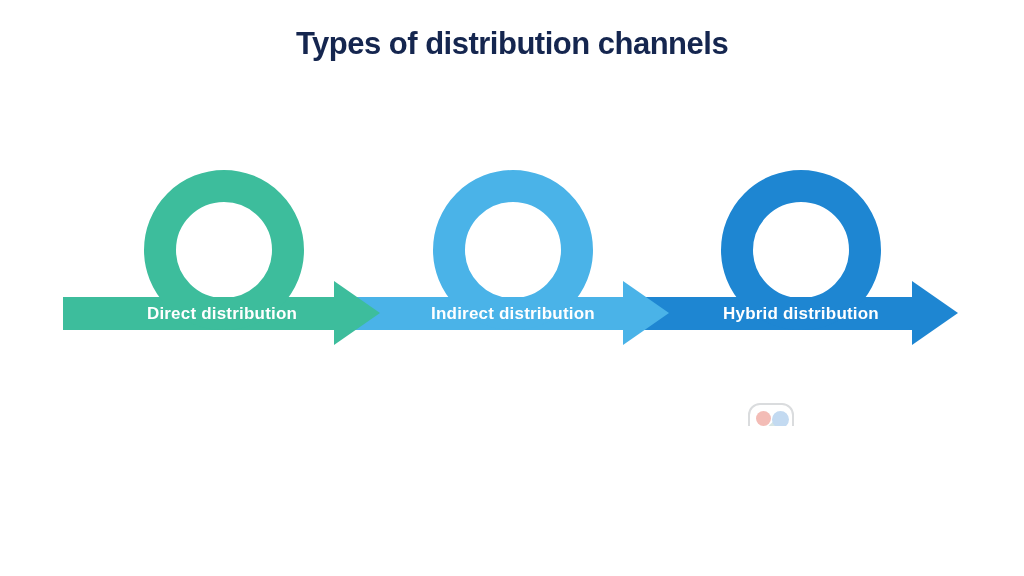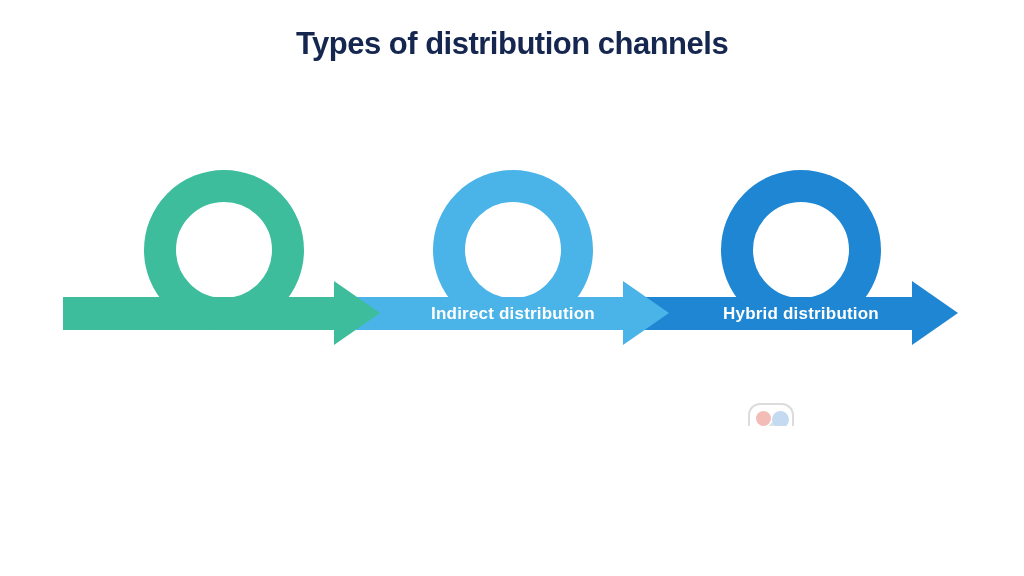--- a/index.html
+++ b/index.html
@@ -127,20 +127,21 @@
 <div class="canvas">
 
   <h1 class="title" style="color: rgb(21, 38, 79);">Types of distribution channels</h1>
 
   <div class="diagram-layer">
 
     <div class="seg seg-0" style="--c: #3dbd9c;">
       <div class="bar"></div>
       <div class="ring"></div>
       <div class="head"></div>
+      <div class="label" style="color: rgb(255, 255, 255);">Direct distribution</div>
     </div>
 
     <div class="seg seg-1" style="--c: #4ab3e8;">
       <div class="bar"></div>
       <div class="ring"></div>
       <div class="head"></div>
       <div class="label" style="color: rgb(255, 255, 255);">Indirect distribution</div>
     </div>
 
     <div class="seg seg-2" style="--c: #1e86d2;">

